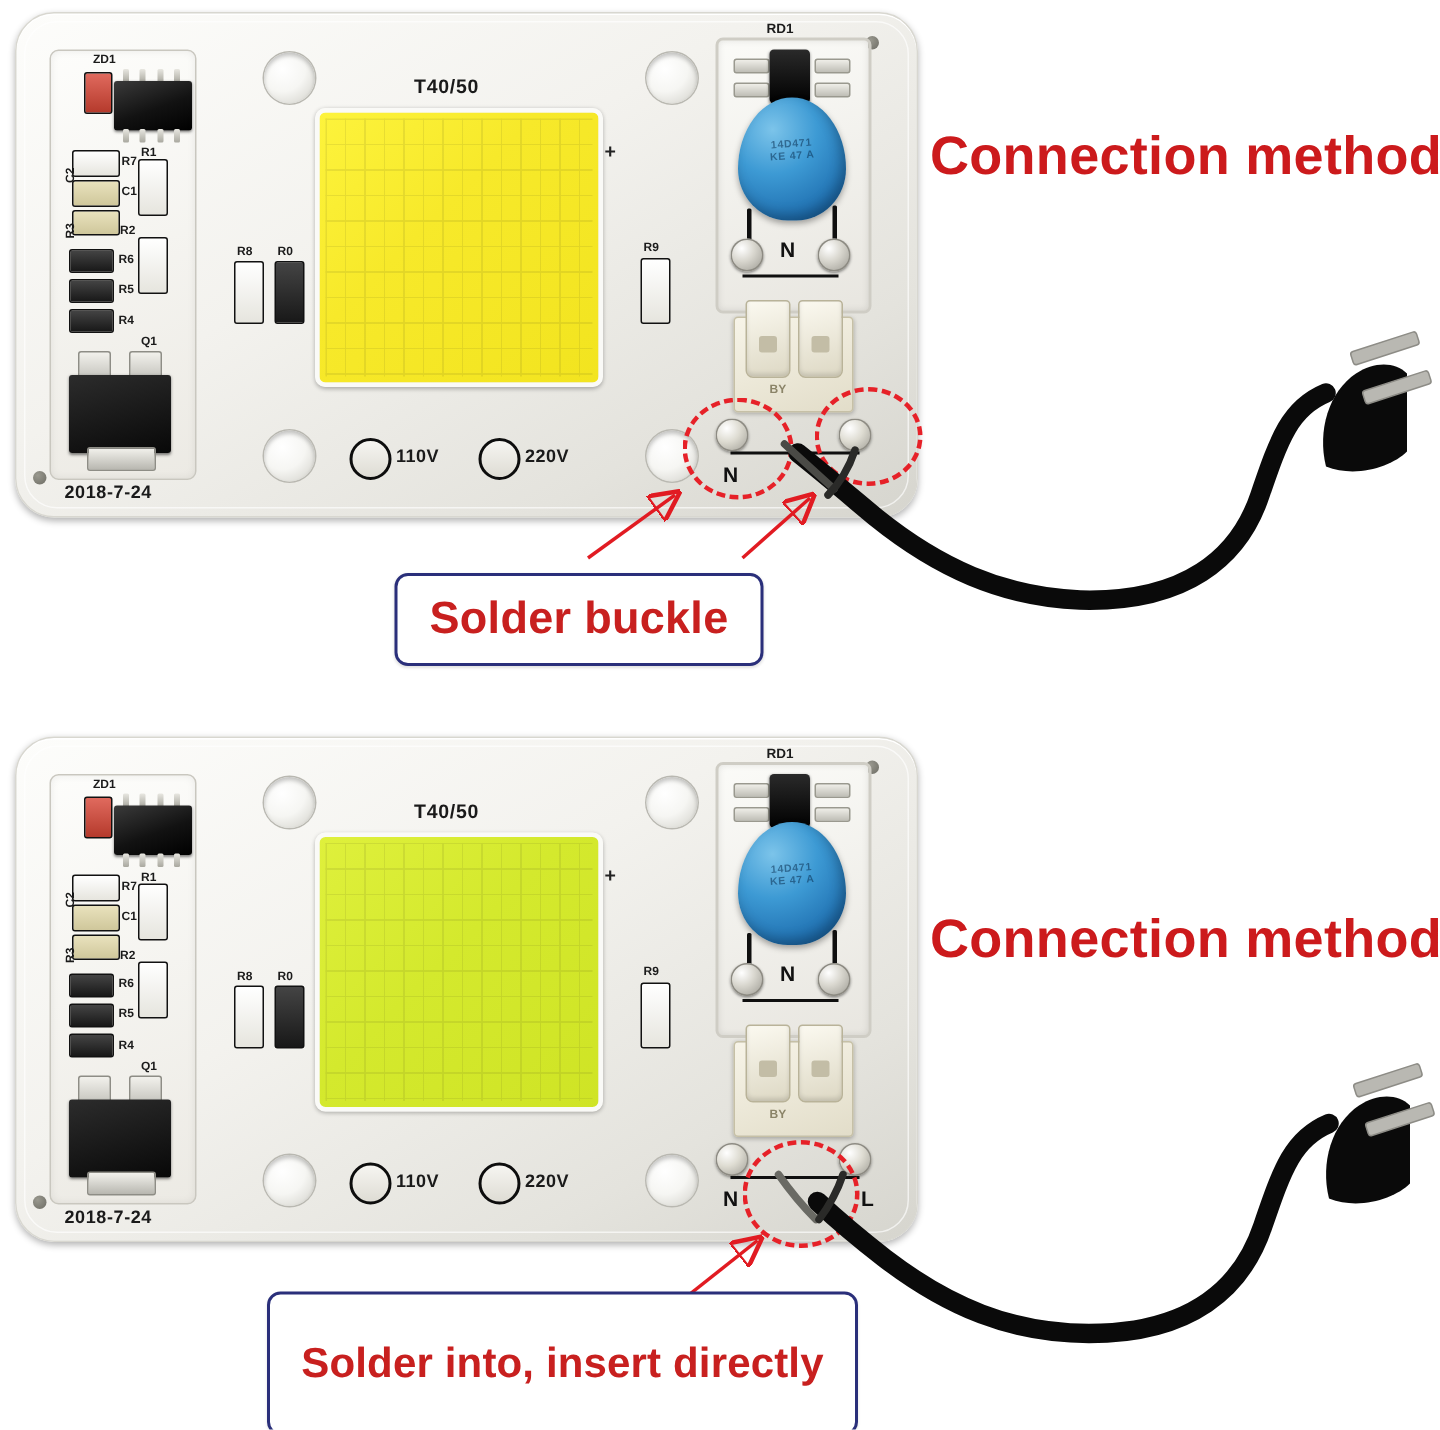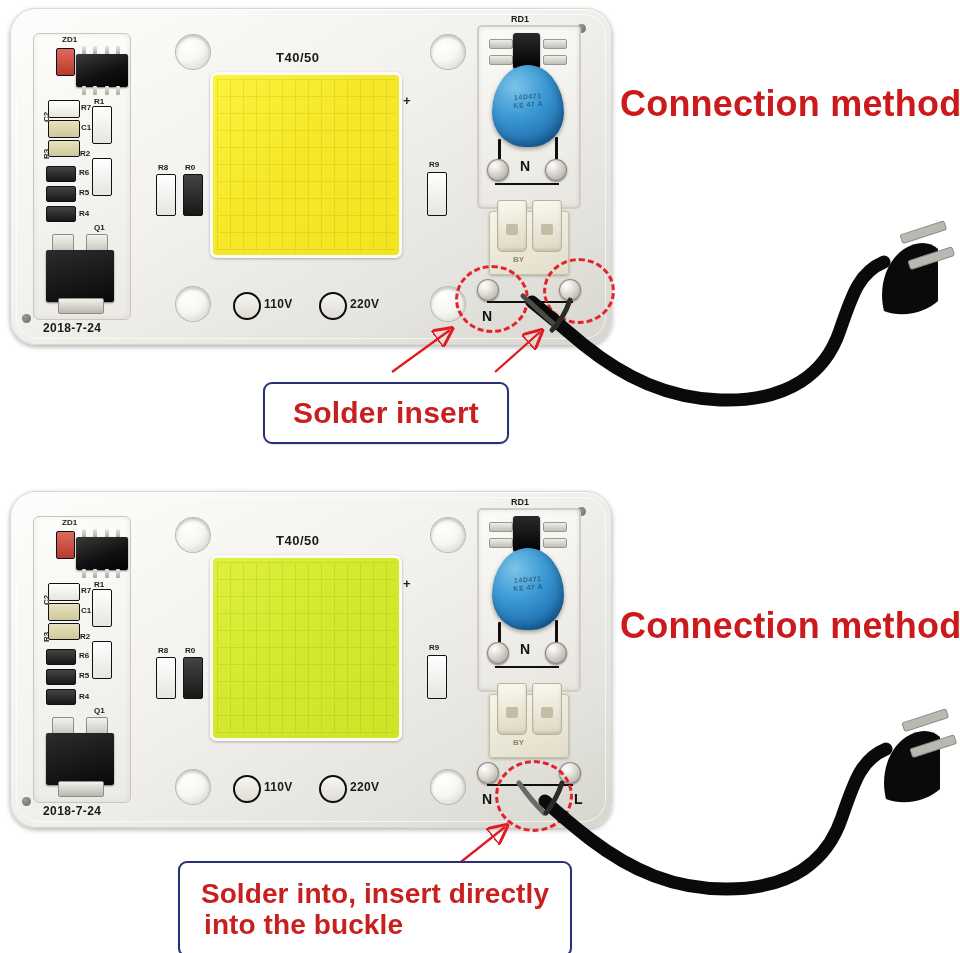--- a/index.html
+++ b/index.html
@@ -242,21 +242,21 @@
   <svg class="ann-svg" style="height:470px;">
     <defs>
       <marker id="ah1" markerWidth="9" markerHeight="9" refX="7" refY="4.5" orient="auto">
         <path d="M0,0 L9,4.5 L0,9 Z" fill="none" stroke="#e11b22" stroke-width="1.3"></path>
       </marker>
     </defs>
     <line x1="392" y1="372" x2="450" y2="330" stroke="#e11b22" stroke-width="2.3" marker-end="url(#ah1)"></line>
     <line x1="495" y1="372" x2="540" y2="332" stroke="#e11b22" stroke-width="2.3" marker-end="url(#ah1)"></line>
   </svg>
 
-  <div class="callout" id="solder-joint-callout" style="left:263px;top:382px;width:242px;height:58px;">Solder insert</div>
+  <div class="callout" id="solder-joint-callout" style="left:263px;top:382px;width:242px;height:58px;">Solder buckle</div>
 
   <div class="method-title" style="left:620px;top:83px;">Connection method 1</div>
 </div>
 
 <div class="panel" id="panel-2">
 
   <div class="board" id="board-2" style="left:10px;top:8px;width:600px;height:335px;">
 
     <div class="hole" style="left:165px;top:26px;width:34px;height:34px;"></div>
     <div class="hole" style="left:420px;top:26px;width:34px;height:34px;"></div>
@@ -378,17 +378,16 @@
     <defs>
       <marker id="ah2" markerWidth="9" markerHeight="9" refX="7" refY="4.5" orient="auto">
         <path d="M0,0 L9,4.5 L0,9 Z" fill="none" stroke="#e11b22" stroke-width="1.3"></path>
       </marker>
     </defs>
     <line x1="452" y1="386" x2="505" y2="344" stroke="#e11b22" stroke-width="2.3" marker-end="url(#ah2)"></line>
   </svg>
 
   <div class="callout" id="solder-free-callout" style="left:178px;top:378px;width:370px;height:84px;flex-direction:column;">
     <span>Solder into, insert directly</span>
-    <span style="align-self:flex-start;padding-left:14px;">into the buckle</span>
   </div>
 
   <div class="method-title" style="left:620px;top:122px;">Connection method  2</div>
 </div>
 
 </body></html>

